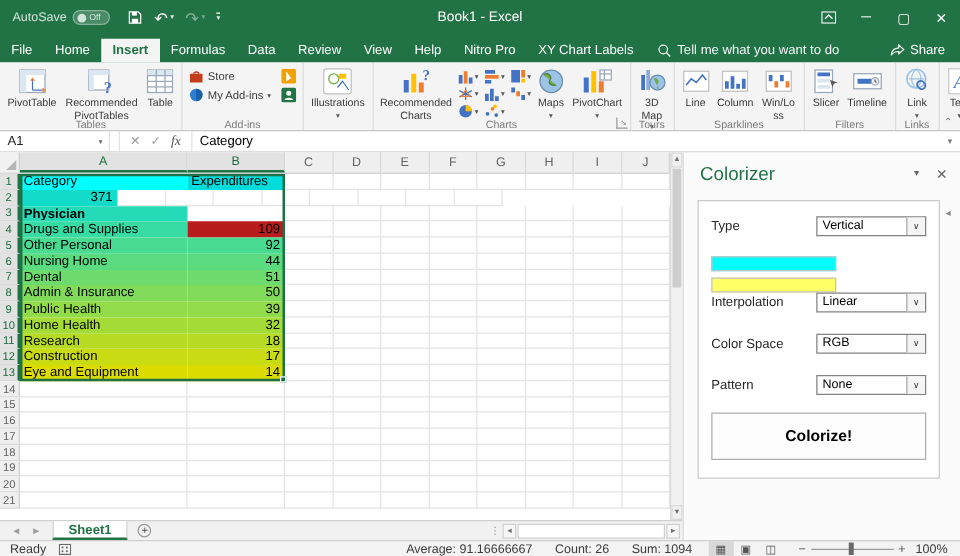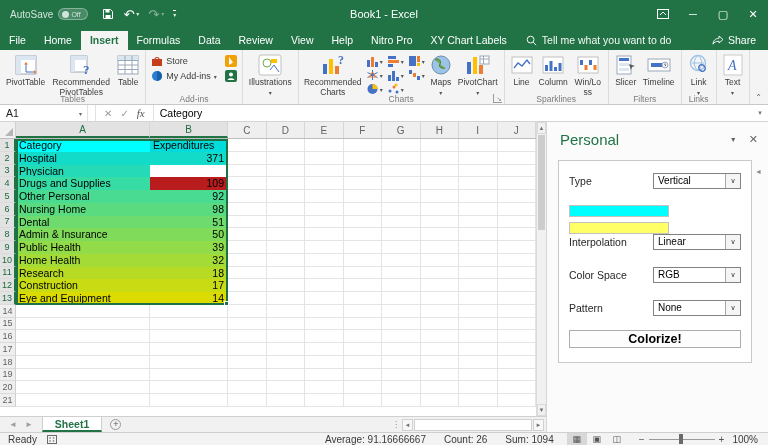--- a/index.html
+++ b/index.html
@@ -91,21 +91,21 @@
   .paneicons .pd { font-size:7px; }
   .paneicons .px { font-size:11px; }
   .panescroll { position:absolute; right:6px; top:46px; font-size:7px; color:#888; }
   .card { margin:8px 16px 0 11px; background:#fff; border:1px solid #c9c9c9; padding:12px 10px 14px; }
   .prow { display:flex; align-items:center; }
   .plabel { font-size:10.5px; color:#262626; flex:1; }
   .combo { display:flex; width:88px; height:16px; border:1px solid #828282; background:#fff; }
   .combo .cv { flex:1; font-size:10px; padding:1px 0 0 4px; color:#000; white-space:nowrap; overflow:hidden; }
   .combo .cb { width:15px; border-left:1px solid #a9a9a9; background:#f5f5f5; display:flex; align-items:center; justify-content:center; font-size:7px; color:#333; }
   .swatch { width:100px; height:12px; border:1px solid #c2c2c2; }
-  .colorize { margin-top:14px; width:100%; height:18px; border:1px solid #adadad; background:#fdfdfd; font-size:12.5px; font-weight:700; font-family:inherit; color:#000; }
+  .colorize { margin-top:14px; width:100%; height:38px; border:1px solid #adadad; background:#fdfdfd; font-size:12.5px; font-weight:700; font-family:inherit; color:#000; }
   
   .statusbar { height:13px; background:#f3f3f3; border-top:1px solid #cfcfcf; display:flex; align-items:center; font-size:10px; color:#3a3a3a; }
   .st-mode { padding:0 10px 0 8px; }
   .st-right { margin-left:auto; display:flex; align-items:center; gap:0; }
   .agg { padding:0 9px; }
   .viewbtns { display:flex; margin:0 4px; }
   .viewbtn { width:20px; height:13px; display:flex; align-items:center; justify-content:center; font-size:9px; color:#555; }
   .viewbtn.active { background:#d8d8d8; }
   .zoomctl { display:flex; align-items:center; gap:4px; padding:0 8px; color:#555; }
   .ztrack { position:relative; width:66px; height:1px; background:#9a9a9a; }
@@ -375,20 +375,35 @@
               <path d="M14 5h9M17.5 2v8" stroke="#9aa7b8"></path>
             </svg>
           </span>
         <span>PivotChart</span>
         <span class="dda">▾</span>
       </div>
       <div class="glabel">Charts</div>
       <span class="launcher"></span>
     </div>
 
+    <div class="rgroup">
+      <div class="bigbtn">
+        <span class="ic">
+            <svg width="22" height="22" viewBox="0 0 22 22">
+              <rect x="2" y="6" width="3" height="12" fill="#4472c4"></rect>
+              <rect x="6" y="2" width="3" height="16" fill="#8faadc"></rect>
+              <circle cx="15" cy="12" r="6" fill="#9dc3e6" stroke="#6a8eae"></circle>
+              <path d="M12 9c2-1.5 5 1 3.5 3.5S14 17 16 17" fill="#70ad47"></path>
+            </svg>
+          </span>
+        <span>3D Map</span>
+        <span class="dda">▾</span>
+      </div>
+      <div class="glabel">Tours</div>
+    </div>
 
     <div class="rgroup">
       <div class="bigbtn">
         <span class="ic">
             <svg width="22" height="18" viewBox="0 0 22 18">
               <rect x="1" y="1" width="20" height="16" fill="#fff" stroke="#c0c0c0"></rect>
               <path d="M3 12l4-5 4 3 5-6 3 4" fill="none" stroke="#4472c4" stroke-width="1.3"></path>
             </svg>
           </span>
         <span>Line</span>
@@ -517,34 +532,33 @@
             <div class="gcell" style="width: 38.5px;"></div>
             <div class="gcell" style="width: 38.5px;"></div>
             <div class="gcell" style="width: 38.5px;"></div>
             <div class="gcell" style="width: 38.5px;"></div>
             <div class="gcell" style="width: 38.5px;"></div>
             <div class="gcell" style="width: 38.5px;"></div>
             <div class="gcell" style="width: 38.5px;"></div>
           </div>
           <div class="grow">
             <div class="rhead sel">2</div>
-            <div class="gcell filled" style="width: 134px; background: rgb(18, 219, 201);">Hospital</div>
             <div class="gcell filled num" style="width: 78px; background: rgb(18, 219, 201);">371</div>
             <div class="gcell" style="width: 38.5px;"></div>
             <div class="gcell" style="width: 38.5px;"></div>
             <div class="gcell" style="width: 38.5px;"></div>
             <div class="gcell" style="width: 38.5px;"></div>
             <div class="gcell" style="width: 38.5px;"></div>
             <div class="gcell" style="width: 38.5px;"></div>
             <div class="gcell" style="width: 38.5px;"></div>
             <div class="gcell" style="width: 38.5px;"></div>
           </div>
           <div class="grow">
             <div class="rhead sel">3</div>
-            <div class="gcell filled" style="width: 134px; background: rgb(37, 219, 183);">Physician</div>
+            <div class="gcell filled" style="width: 134px; background: rgb(37, 219, 183); font-weight: bold;">Physician</div>
             <div class="gcell filled num" style="width: 78px; background: rgb(37, 219, 183); margin-top: 16px;">218</div>
             <div class="gcell" style="width: 38.5px;"></div>
             <div class="gcell" style="width: 38.5px;"></div>
             <div class="gcell" style="width: 38.5px;"></div>
             <div class="gcell" style="width: 38.5px;"></div>
             <div class="gcell" style="width: 38.5px;"></div>
             <div class="gcell" style="width: 38.5px;"></div>
             <div class="gcell" style="width: 38.5px;"></div>
             <div class="gcell" style="width: 38.5px;"></div>
           </div>
@@ -570,21 +584,21 @@
             <div class="gcell" style="width: 38.5px;"></div>
             <div class="gcell" style="width: 38.5px;"></div>
             <div class="gcell" style="width: 38.5px;"></div>
             <div class="gcell" style="width: 38.5px;"></div>
             <div class="gcell" style="width: 38.5px;"></div>
             <div class="gcell" style="width: 38.5px;"></div>
           </div>
           <div class="grow">
             <div class="rhead sel">6</div>
             <div class="gcell filled" style="width: 134px; background: rgb(91, 219, 128);">Nursing Home</div>
-            <div class="gcell filled num" style="width: 78px; background: rgb(91, 219, 128);">98</div>
+            <div class="gcell filled num" style="width: 78px; background: rgb(91, 219, 128);">44</div>
             <div class="gcell" style="width: 38.5px;"></div>
             <div class="gcell" style="width: 38.5px;"></div>
             <div class="gcell" style="width: 38.5px;"></div>
             <div class="gcell" style="width: 38.5px;"></div>
             <div class="gcell" style="width: 38.5px;"></div>
             <div class="gcell" style="width: 38.5px;"></div>
             <div class="gcell" style="width: 38.5px;"></div>
             <div class="gcell" style="width: 38.5px;"></div>
           </div>
           <div class="grow">
@@ -805,21 +819,21 @@
           <span class="hsdots">⋮</span>
           <span class="hsbtn">◄</span>
           <span class="hstrack"></span>
           <span class="hsbtn">►</span>
         </div>
       </div>
     </div>
 
     <div class="pane">
       <div class="panehead">
-        <span class="panetitle">Personal</span>
+        <span class="panetitle">Colorizer</span>
         <span class="paneicons">
           <span class="pd">▼</span>
           <span class="px">✕</span>
         </span>
       </div>
       <span class="panescroll">◄</span>
       <div class="card">
         <div class="prow">
           <span class="plabel">Type</span>
           <span class="combo">

